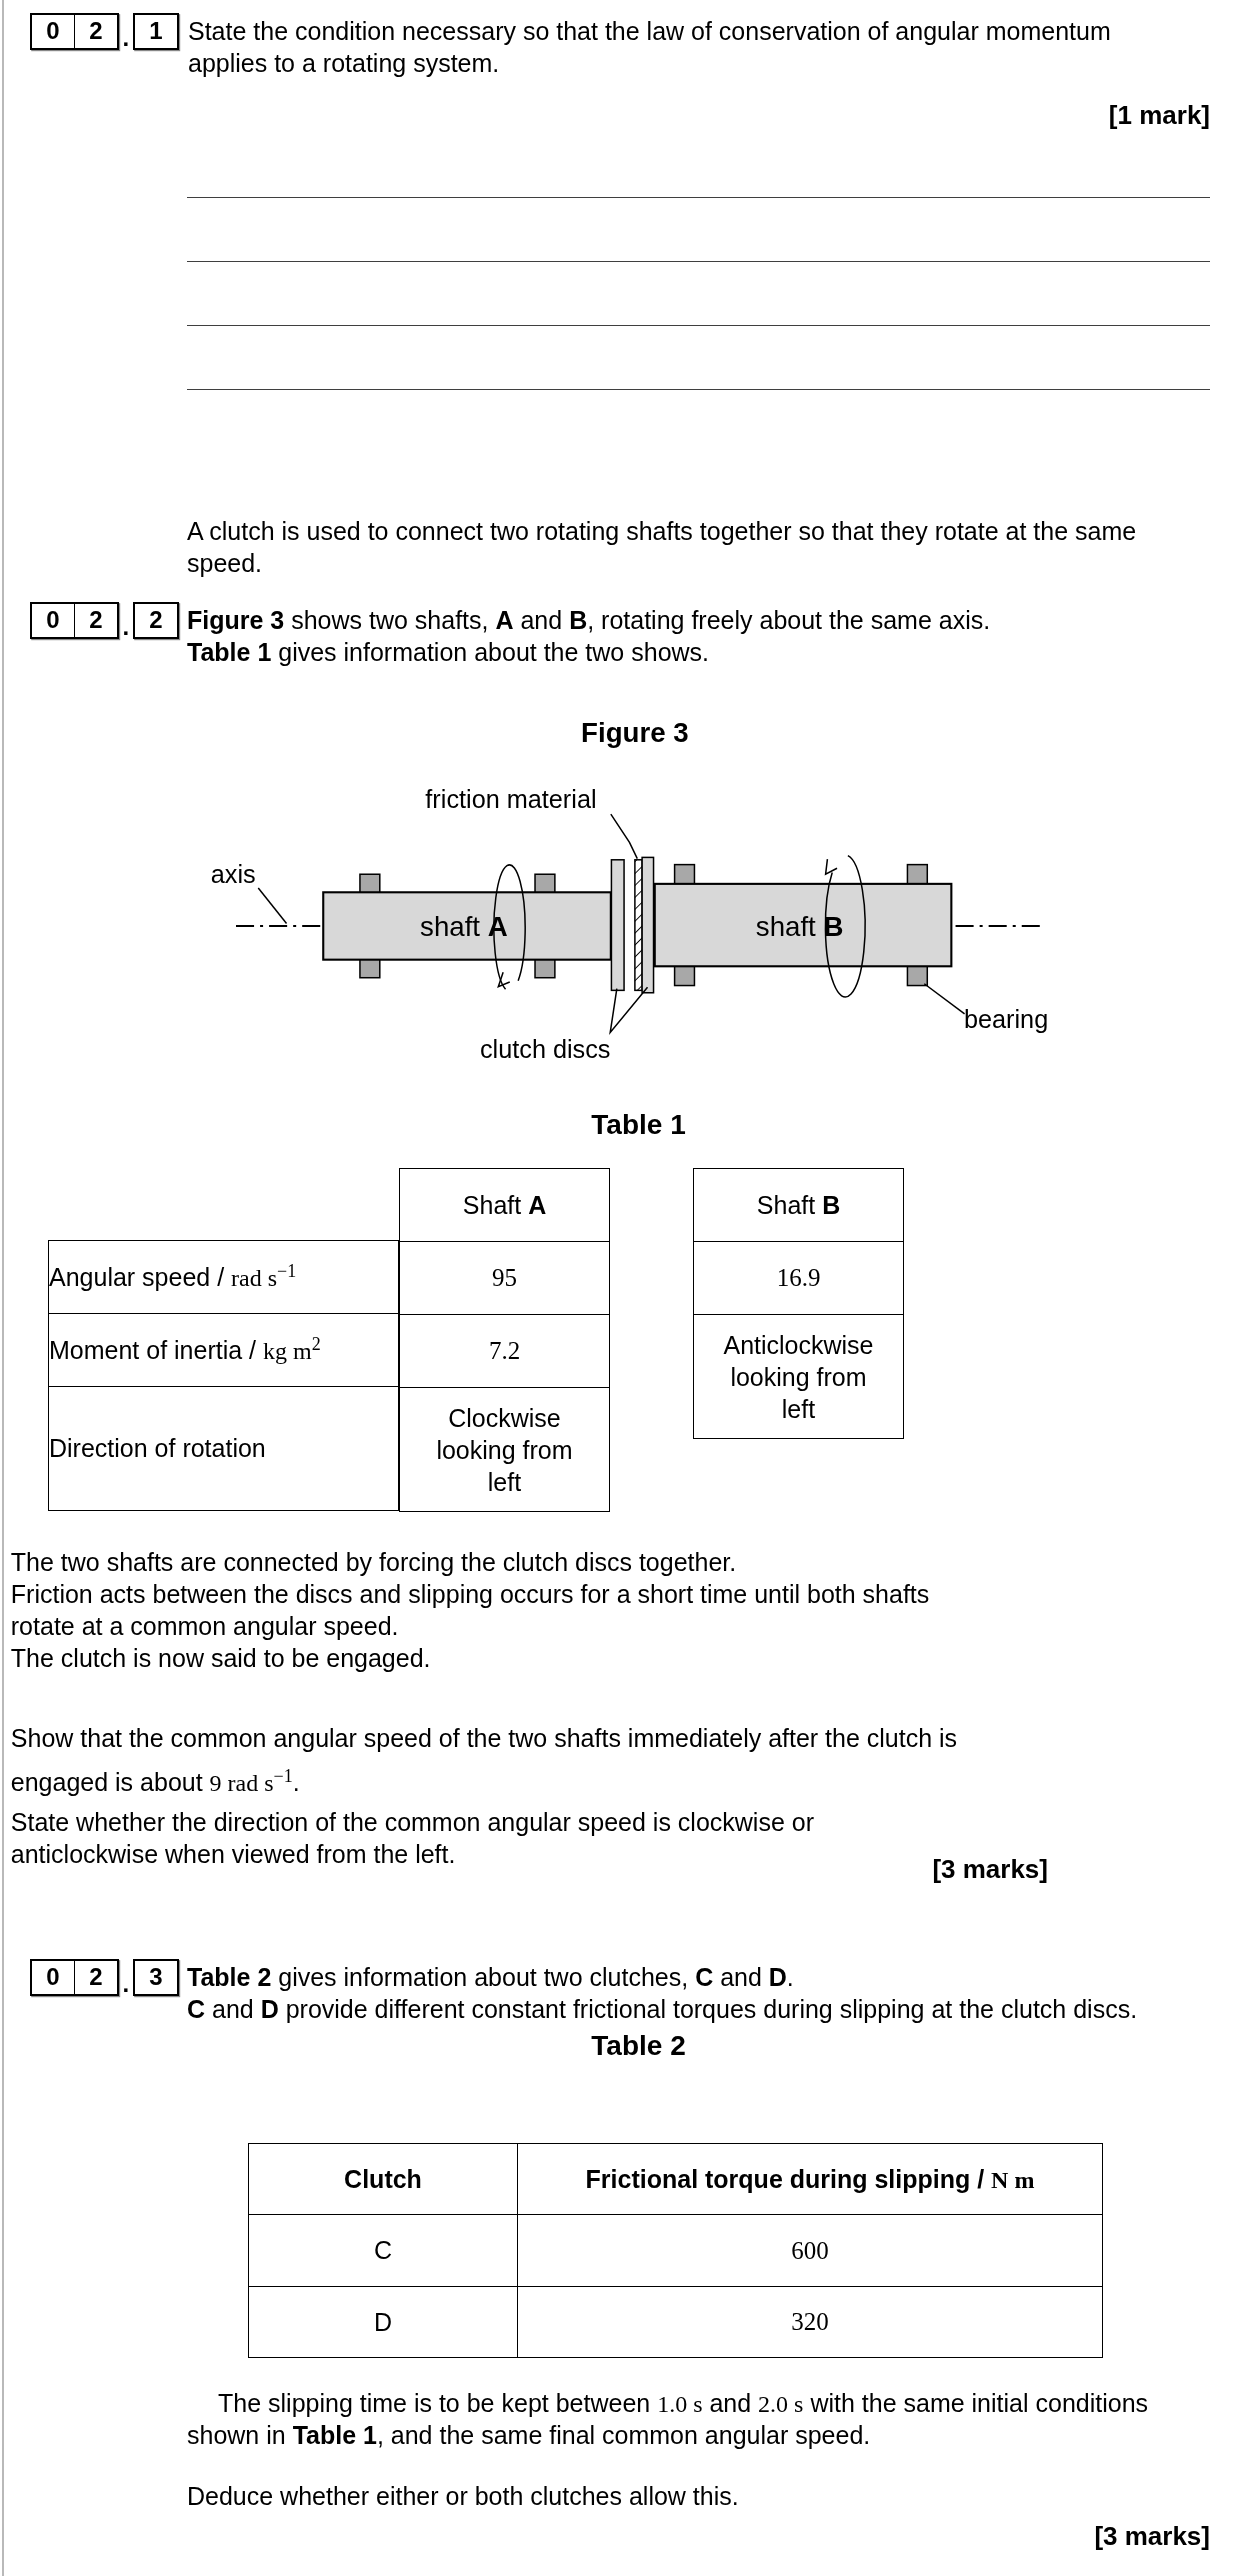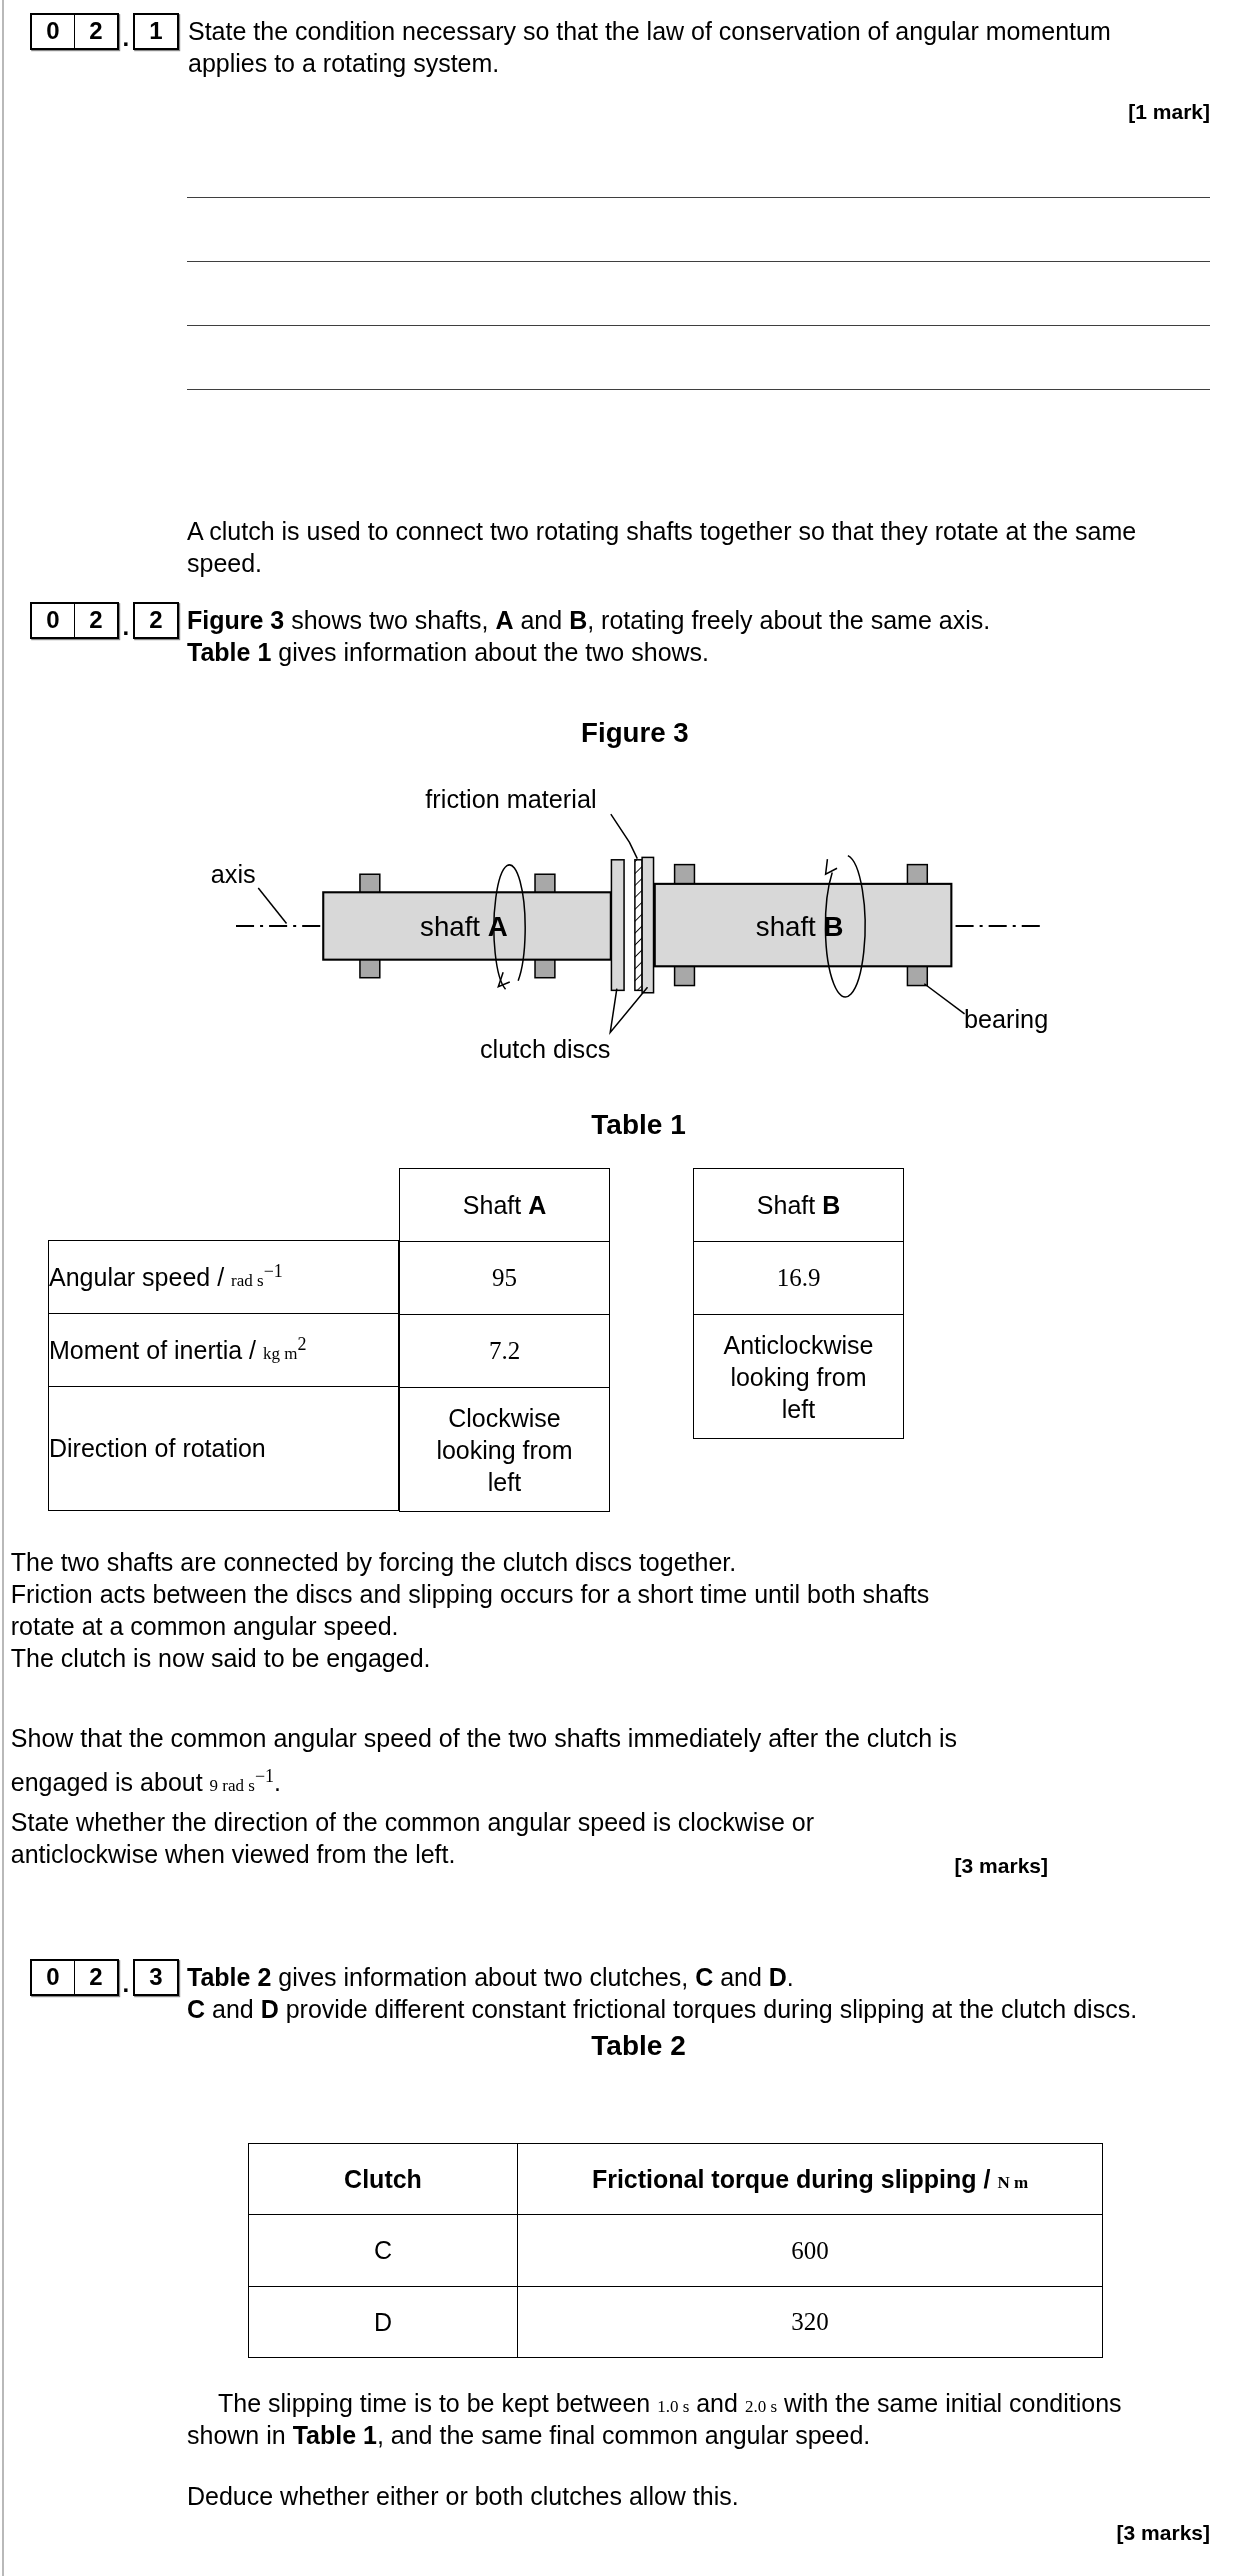--- a/index.html
+++ b/index.html
@@ -1,22 +1,22 @@
 <!DOCTYPE html>
 <html style="font-size:9.6px"><head>
 <meta charset="utf-8">
 <style>
   html,body{margin:0;padding:0;background:#fff;}
   body{width:1249px;height:2576px;position:relative;font-family:"Liberation Sans",sans-serif;color:#000;}
   .abs{position:absolute;}
   .txt{font-size:25px;line-height:32px;white-space:pre-line;}
   .bold{font-weight:bold;}
-  .serif{font-family:"Liberation Serif",serif;font-size:17px;}
+  .serif{font-family:"Liberation Serif",serif;font-size:24px;}
   sup.serif{font-size:18px;}
-  .marks{font-size:21px;font-weight:bold;text-align:right;}
+  .marks{font-size:26px;font-weight:bold;text-align:right;}
   
   .qwrap{display:flex;align-items:flex-end;}
   .qdouble{display:flex;border:2.4px solid #000;background:#fff;box-shadow:1.2px 1.2px 0 #888;}
   .qcell{width:42px;height:32.5px;display:flex;align-items:center;justify-content:center;
          font-weight:bold;font-size:24px;}
   .qcell + .qcell{border-left:1.8px solid #000;}
   .qdot{font-size:24px;font-weight:bold;margin:0 3.6px;line-height:24px;}
   .qsingle{border:2.4px solid #000;background:#fff;box-shadow:1.2px 1.2px 0 #888;}
   
   .ansline{height:0;border-bottom:1.2px solid #3f3f3f;}

